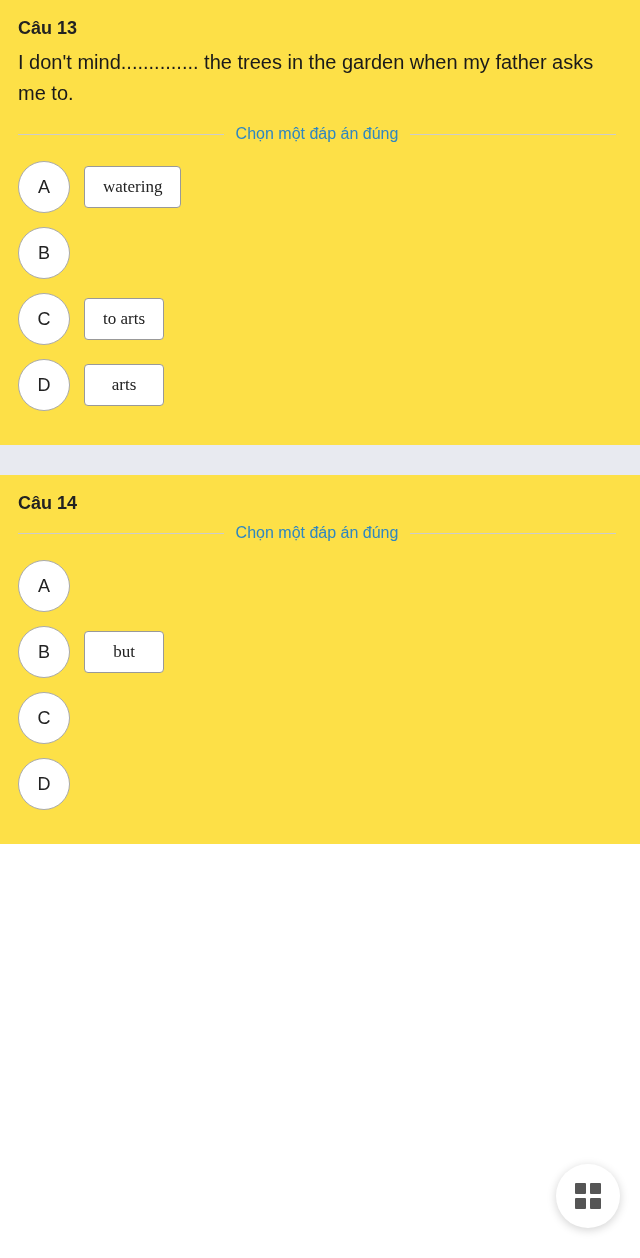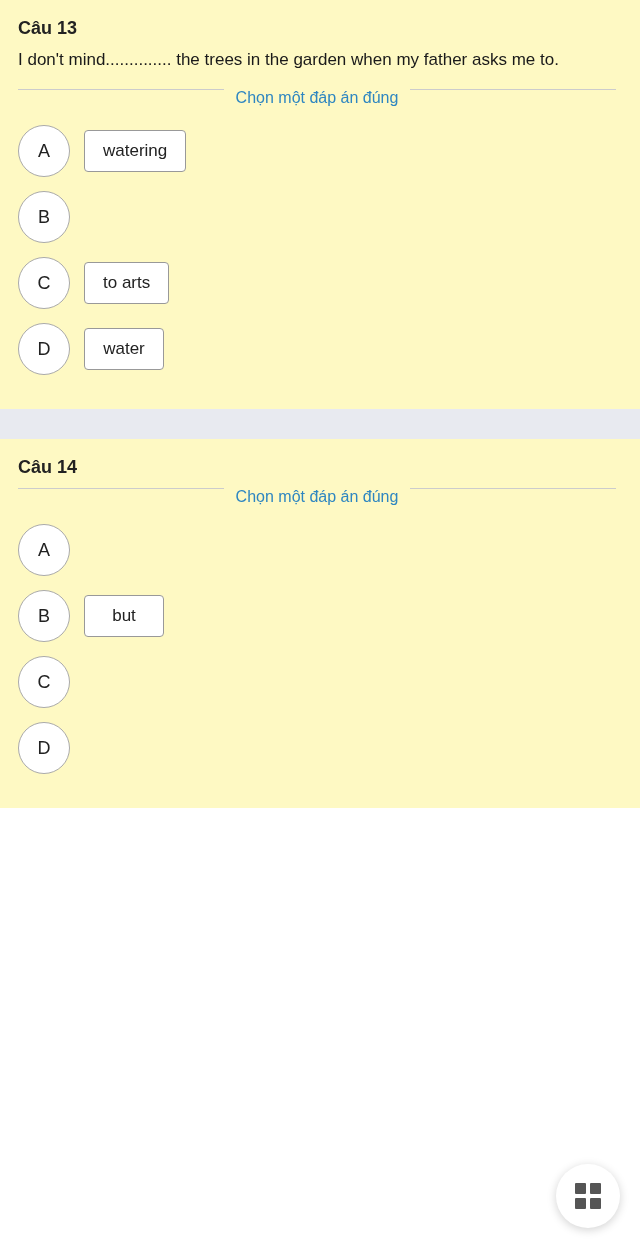--- a/index.html
+++ b/index.html
@@ -6,36 +6,36 @@
     body {
       font-family: -apple-system, BlinkMacSystemFont, 'Segoe UI', sans-serif;
       background: #fff;
       width: 640px;
       min-height: 1258px;
       font-size: 17px;
       color: #222;
     }
     .question-block {
       padding: 18px 24px 0 18px;
-      background: #fef9c3;
+      background: #fde047;
     }
     .question-title {
       font-weight: bold;
       font-size: 18px;
       margin-bottom: 8px;
     }
     .question-text {
-      font-size: 17px;
+      font-size: 20px;
       line-height: 1.55;
       margin-bottom: 16px;
       color: #1a1a1a;
     }
     .divider-row {
       display: flex;
-      align-items: flex-start;
+      align-items: center;
       margin: 10px 0 18px 0;
     }
     .divider-line {
       flex: 1;
       height: 1px;
       background: #ccc;
     }
     .divider-label {
       color: #2e86c1;
       font-size: 16px;
@@ -70,20 +70,21 @@
     }
     .option-box {
       border: 1.5px solid #999;
       border-radius: 4px;
       padding: 10px 18px;
       font-size: 17px;
       background: #fff;
       color: #222;
       min-width: 80px;
       text-align: center;
+      font-family: Liberation Serif, serif;
     }
     .separator-section {
       background: #e8eaf0;
       height: 30px;
       width: 100%;
     }
     .fab {
       position: fixed;
       bottom: 30px;
       right: 20px;
@@ -129,21 +130,21 @@
     </li>
     <li class="option-item">
       <div class="option-circle">B</div>
     </li>
     <li class="option-item">
       <div class="option-circle">C</div>
       <div class="option-box">to arts</div>
     </li>
     <li class="option-item">
       <div class="option-circle">D</div>
-      <div class="option-box">water</div>
+      <div class="option-box">arts</div>
     </li>
   </ul>
 </div>
 
 <div class="separator-section"></div>
 
 <div class="question-block">
   <div class="question-title">Câu 14</div>
   <div class="divider-row">
     <div class="divider-line"></div>

